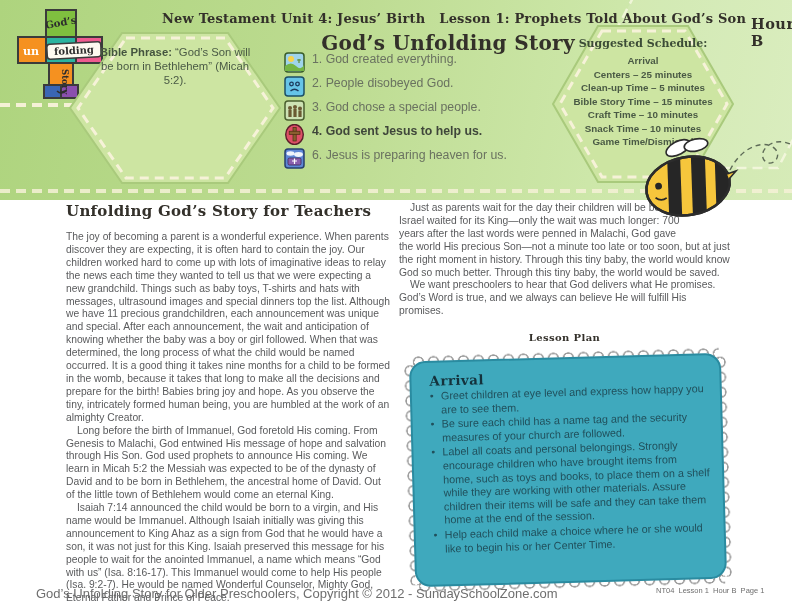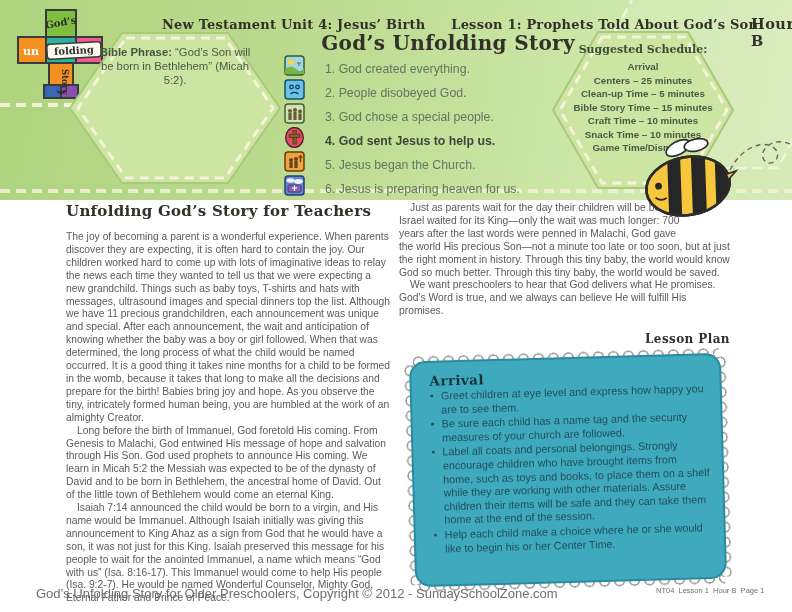--- a/index.html
+++ b/index.html
@@ -9,53 +9,53 @@
     background:#ffffff; font-family:"Liberation Sans", sans-serif;
   }
   .serif-head { font-family:"DejaVu Serif", serif; font-weight:bold; color:#33302a; }
 
   
   .header-band {
     position:absolute; left:0; top:0; width:792px; height:200px;
     background:linear-gradient(100deg,#aed47e 0%, #bcdb90 40%, #cde7a9 75%, #d6ebb8 100%);
     overflow:hidden;
   }
-  .unit-line { position:absolute; left:162px; top:17px; display:flex; gap:26px; font-size:13px; letter-spacing:.2px; }
+  .unit-line { position:absolute; left:162px; top:11px; display:flex; gap:14px; font-size:13px; letter-spacing:.2px; }
   .hour-label { position:absolute; left:703px; top:15px; font-size:14.5px; letter-spacing:.5px;margin-left:48px; }
 
   .dash-strip { background-image:repeating-linear-gradient(90deg,#f5f1d6 0 10px, rgba(0,0,0,0) 10px 16px); position:absolute; }
   .left-connector { left:0; top:103px; width:72px; height:4px; }
   .bottom-dash { left:0; top:189px; width:792px; height:4px; opacity:.85; }
 
   .hexwrap { position:absolute; }
   .bible-hex { left:68px; top:31px; width:214px; height:154px; }
-  .sched-hex { left:551px; top:30px; width:184px; height:160px; }
+  .sched-hex { left:551px; top:24px; width:184px; height:160px; }
   .hex-text { position:absolute; text-align:center; color:#4a5a45; }
   .bible-hex .hex-text { left:26px; right:26px; top:14px; font-size:11.3px; line-height:1.26; }
   .bible-hex b { color:#44543f; }
   .sched-hex .hex-text { left:14px; right:14px; top:13px; }
   .sched-title { font-family:"DejaVu Serif", serif; font-weight:bold; font-size:11px; color:#3c4c37; line-height:1.2; margin-bottom:4px; }
   .sched-item { font-size:9.8px; font-weight:600; line-height:1.38; color:#4a5a45; }
 
   .story-title { position:absolute; left:302px; top:31px; width:292px; text-align:center; font-size:20px; letter-spacing:.3px; }
   .story-list { position:absolute; left:284px; top:52px; }
-  .story-row { display:flex; align-items:flex-end; gap:20px; height:24px; }
+  .story-row { display:flex; align-items:flex-start; gap:7px; height:24px; }
   .story-row .txt { font-size:12.3px; color:#6a7260; }
   .story-row.emph .txt { font-weight:bold; color:#3f463a; }
   .ghost-hex { position:absolute; left:598px; top:-58px; }
 
   
   .col-left  { position:absolute; left:66px;  top:202px; width:324px; }
   .col-right { position:absolute; left:399px; top:202px; width:331px; }
   .teachers-heading { font-size:15px; letter-spacing:.3px; margin-bottom:11px; }
   .bodytext { font-size:10.3px; line-height:12.9px; color:#595a5c; }
   .bodytext.indent { text-indent:11px; }
   .bee-spacer { float:right; width:42px; height:27px; }
 
-  .lp-heading { position:absolute; left:399px; top:332px; width:331px; text-align:right; font-size:12px; letter-spacing:.4px; }
+  .lp-heading { position:absolute; left:399px; top:332px; width:331px; text-align:center; font-size:10px; letter-spacing:.4px; }
 
   
   .lp-wrap { position:absolute; left:406px; top:351px; width:324px; height:238px; transform:rotate(-1.6deg); }
   .lp-scallop { position:absolute;
     background-image:radial-gradient(circle, #ffffff 0 4.2px, #9b9b9b 4.2px 5.4px, rgba(0,0,0,0) 5.9px); }
   .lp-top    { left:8px; right:8px; top:0; height:14px;  background-size:15px 14px; background-repeat:repeat-x; background-position:0 50%; }
   .lp-bottom { left:8px; right:8px; bottom:0; height:14px; background-size:15px 14px; background-repeat:repeat-x; background-position:0 50%; }
   .lp-left   { top:8px; bottom:8px; left:0; width:14px;  background-size:14px 15px; background-repeat:repeat-y; background-position:50% 0; }
   .lp-right  { top:8px; bottom:8px; right:0; width:14px; background-size:14px 15px; background-repeat:repeat-y; background-position:50% 0; }
   .lp-box { position:absolute; left:6px; right:6px; top:6px; bottom:6px;
@@ -151,33 +151,20 @@
       </svg>
       <span class="txt">3. God chose a special people.</span>
     </div>
     <div class="story-row emph">
       <svg width="21" height="21" viewBox="0 0 21 21">
         <ellipse cx="10.5" cy="10.5" rx="8.8" ry="10" fill="#dd4f66" stroke="#5a1f2a" stroke-width="1.4"></ellipse>
         <rect x="9" y="3.5" width="3.2" height="13.5" fill="#8a5e2f" stroke="#4c2c12" stroke-width="0.7"></rect>
         <rect x="5.2" y="7.2" width="10.8" height="3.2" fill="#8a5e2f" stroke="#4c2c12" stroke-width="0.7"></rect>
       </svg>
       <span class="txt">4. God sent Jesus to help us.</span>
-    </div>
-    <div class="story-row">
-      <svg width="21" height="21" viewBox="0 0 21 21">
-        <rect x="1" y="1" width="19" height="19" rx="3" fill="#f0a43c" stroke="#6b3d10" stroke-width="1.5"></rect>
-        <g fill="#5f4520">
-          <circle cx="7" cy="9" r="2"></circle>
-            <rect x="5.4" y="11" width="3.2" height="6"></rect>
-          <circle cx="12" cy="8" r="2"></circle>
-            <rect x="10.4" y="10" width="3.2" height="7"></rect>
-        </g>
-        <path d="M16.5,4 l0,7 M14.5,6 l4,0" stroke="#7a3d14" stroke-width="1.5"></path>
-      </svg>
-      <span class="txt">5. Jesus began the Church.</span>
     </div>
     <div class="story-row">
       <svg width="21" height="21" viewBox="0 0 21 21">
         <rect x="1" y="1" width="19" height="19" rx="3" fill="#5e86d6" stroke="#27406e" stroke-width="1.5"></rect>
         <ellipse cx="6.5" cy="5.5" rx="4" ry="2.2" fill="#ffffff" opacity="0.9"></ellipse>
         <ellipse cx="14.5" cy="6.5" rx="4.4" ry="2.4" fill="#ffffff" opacity="0.9"></ellipse>
         <rect x="4" y="10" width="13" height="7" rx="1.5" fill="#8a5fae" stroke="#3c2a55" stroke-width="0.8"></rect>
         <path d="M10.5,10.5 l0,5.5 M8,13 l5,0" stroke="#ffffff" stroke-width="1.2"></path>
       </svg>
       <span class="txt">6. Jesus is preparing heaven for us.</span>

